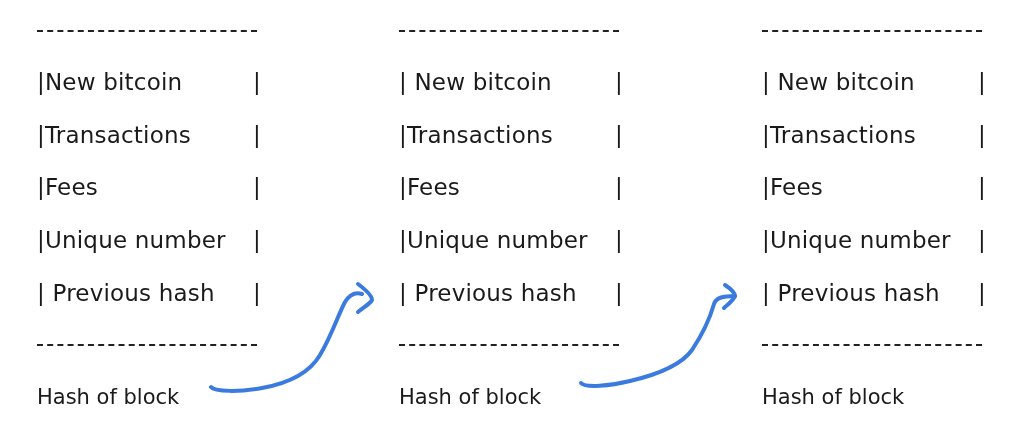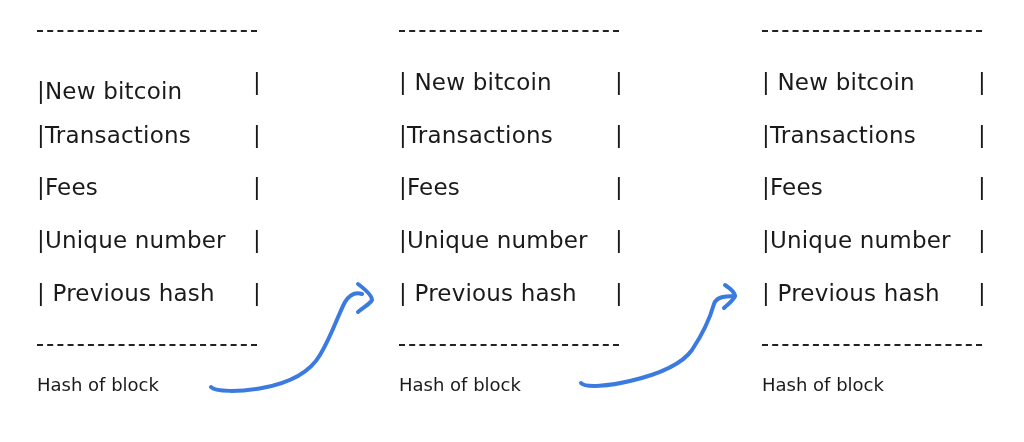--- a/index.html
+++ b/index.html
@@ -6,29 +6,29 @@
     body { width: 1024px; height: 442px; position: relative; overflow: hidden;
            font-family: "DejaVu Sans", sans-serif; color: #1a1a1a; }
     .block { position: absolute; top: 0; width: 300px; height: 442px; }
     .dash { position: absolute; left: 0; width: 220px; height: 0;
             border-top: 2px dashed #222; }
     .dash.top { top: 30px; }
     .dash.bottom { top: 344px; }
     .row { position: absolute; left: 0; height: 30px; font-size: 23px; line-height: 30px;
            white-space: nowrap; letter-spacing: 0.2px; }
     .rbar { position: absolute; font-size: 23px; line-height: 30px; }
-    .hash { position: absolute; left: 0; top: 370px; font-size: 18px; line-height: 30px; white-space: nowrap; }
+    .hash { position: absolute; left: 0; top: 382px; font-size: 21px; line-height: 30px; white-space: nowrap; }
     svg.arrows { position: absolute; left: 0; top: 0; width: 1024px; height: 442px; pointer-events: none; }
   </style>
 </head>
 <body>
 
 <div class="block" style="left:37px;">
   <div class="dash top"></div>
-  <div class="row" style="top:76px">|New bitcoin</div>
+  <div class="row" style="top:67px">|New bitcoin</div>
   <div class="row" style="top:120px">|Transactions</div>
   <div class="row" style="top:172px">|Fees</div>
   <div class="row" style="top:225px">|Unique number</div>
   <div class="row" style="top:278px">| Previous hash</div>
   <div class="rbar" style="left:216px;top:67px">|</div>
   <div class="rbar" style="left:216px;top:120px">|</div>
   <div class="rbar" style="left:216px;top:172px">|</div>
   <div class="rbar" style="left:216px;top:225px">|</div>
   <div class="rbar" style="left:216px;top:278px">|</div>
   <div class="dash bottom"></div>

